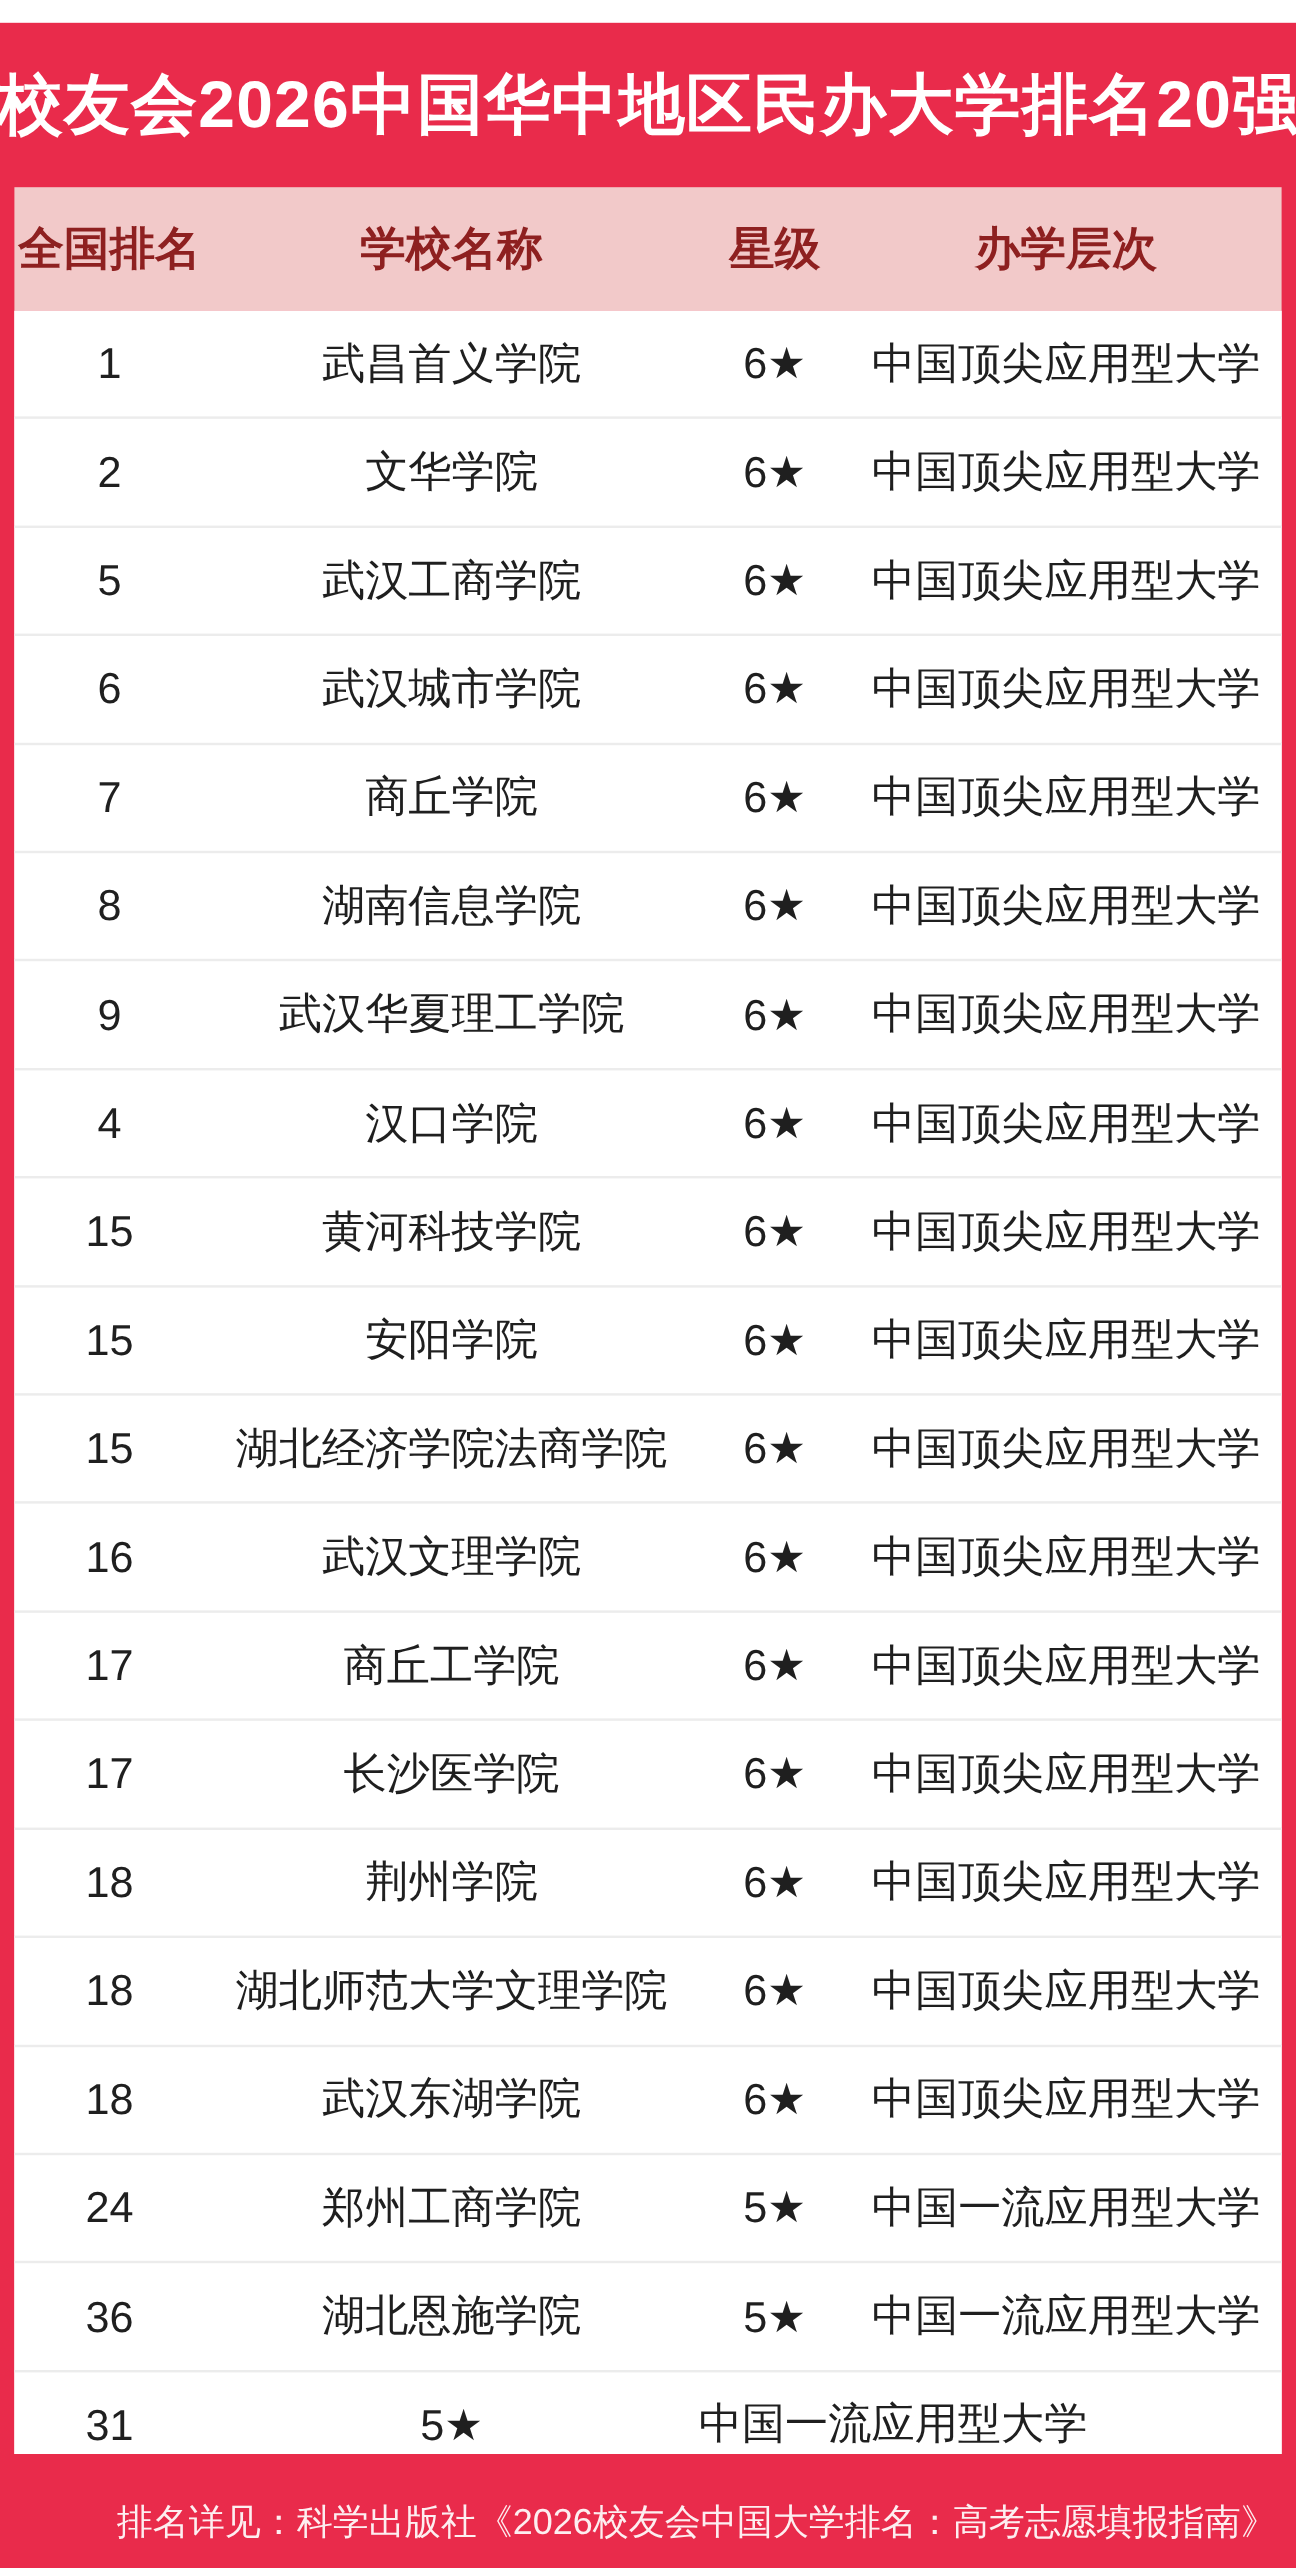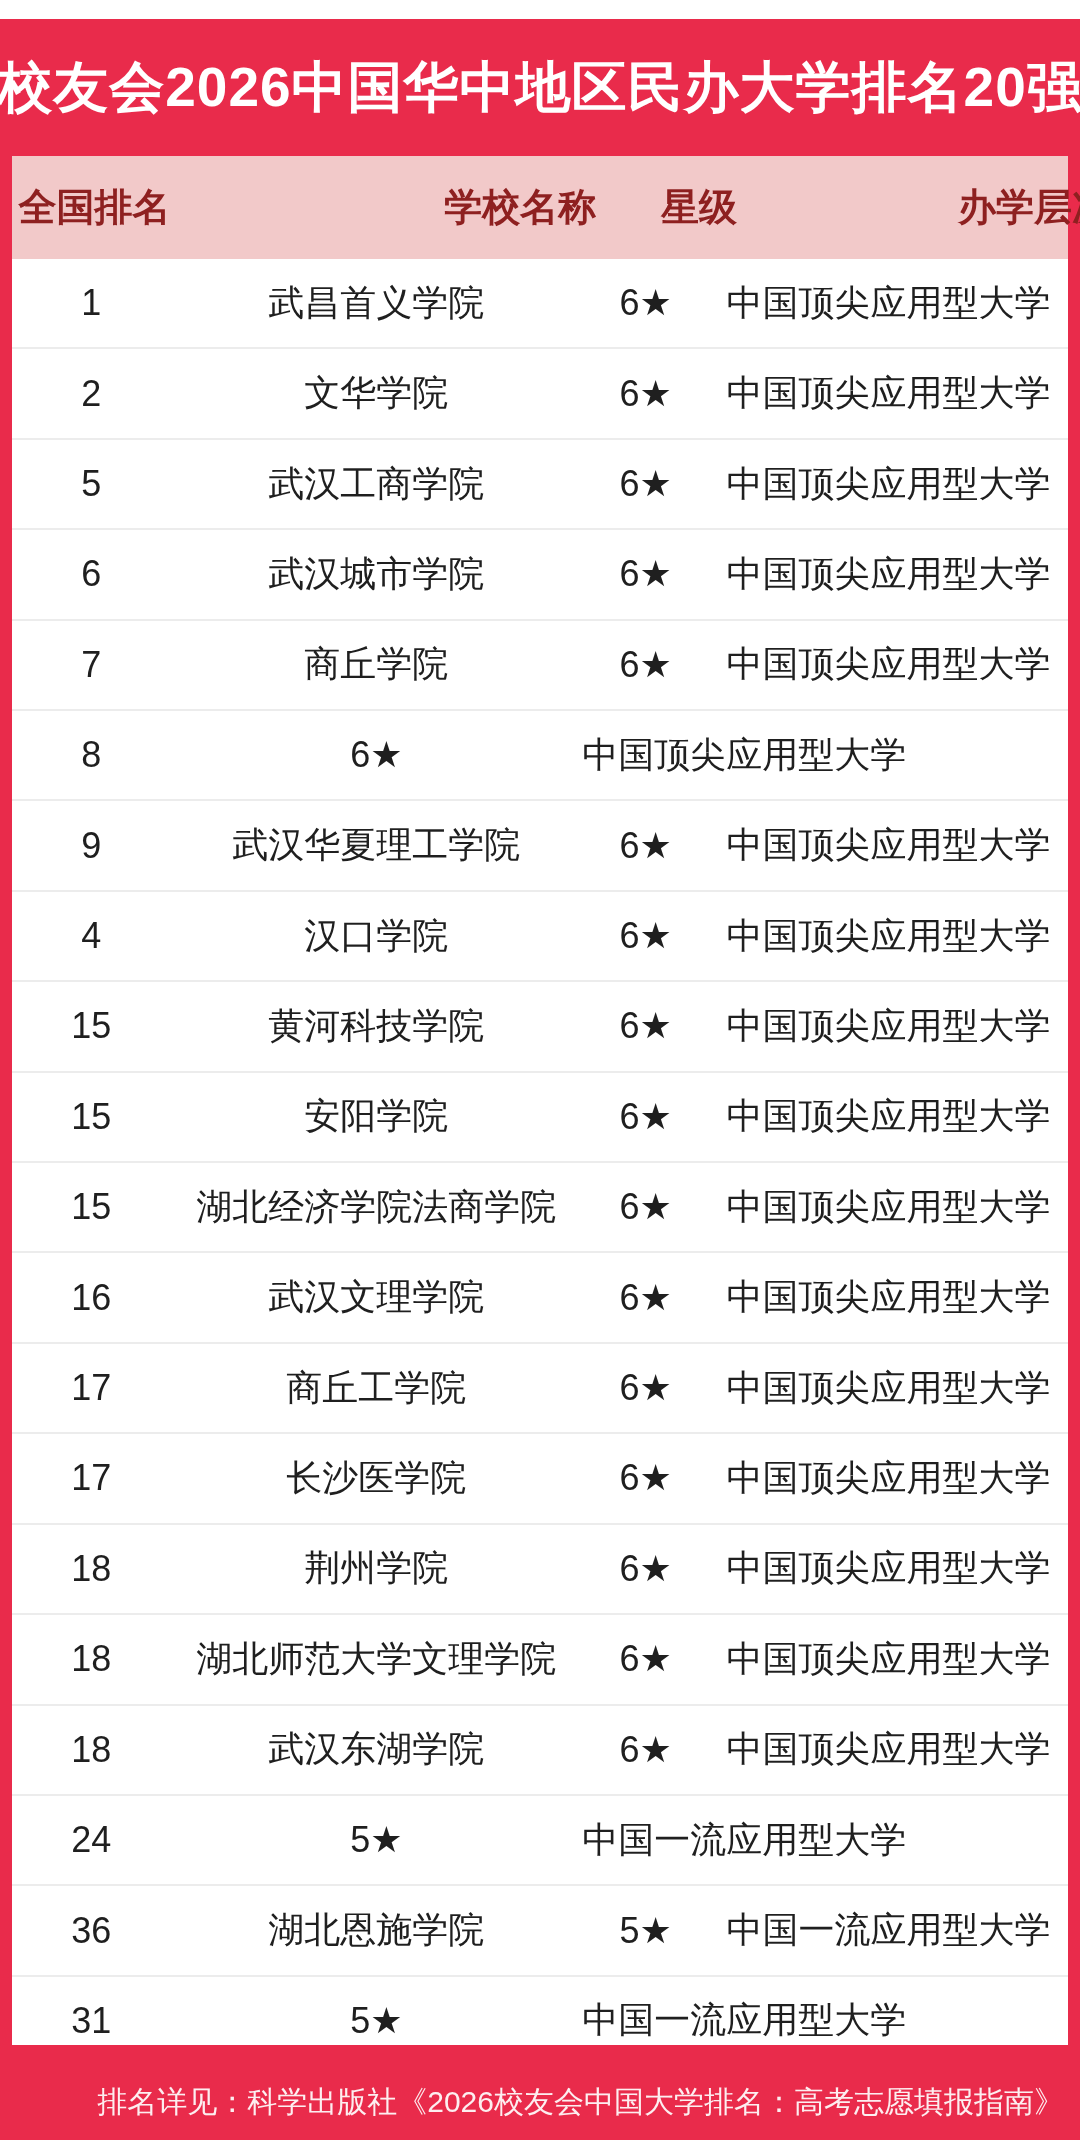--- a/index.html
+++ b/index.html
@@ -23,21 +23,21 @@
     display:flex;align-items:center;justify-content:center;
   }
   .banner .title{
     color:var(--title-text);font-size:55px;font-weight:bold;
     letter-spacing:1px;white-space:nowrap;
   }
   .thead{
     position:absolute;top:137px;left:12px;right:12px;height:103px;
     background:var(--header-bg);
     display:grid;grid-template-columns:15% 39% 12% 34%;
-    align-items:center;text-align:right;gap:14px;
+    align-items:center;text-align:center;
   }
   .thead .hcell{
     color:var(--header-text);font-size:38px;font-weight:bold;white-space:nowrap;
   }
   .tbody{
     position:absolute;top:240px;left:12px;right:12px;height:1806px;
     background:var(--row-bg);
     display:flex;flex-direction:column;
   }
   .row{
@@ -99,20 +99,21 @@
         <div class="cell">中国顶尖应用型大学</div>
       </div>
       <div class="row">
         <div class="cell">7</div>
         <div class="cell">商丘学院</div>
         <div class="cell">6★</div>
         <div class="cell">中国顶尖应用型大学</div>
       </div>
       <div class="row">
         <div class="cell">8</div>
+        <div class="cell">湖南信息学院</div>
         <div class="cell">6★</div>
         <div class="cell">中国顶尖应用型大学</div>
       </div>
       <div class="row">
         <div class="cell">9</div>
         <div class="cell">武汉华夏理工学院</div>
         <div class="cell">6★</div>
         <div class="cell">中国顶尖应用型大学</div>
       </div>
       <div class="row">
@@ -170,20 +171,21 @@
         <div class="cell">中国顶尖应用型大学</div>
       </div>
       <div class="row">
         <div class="cell">18</div>
         <div class="cell">武汉东湖学院</div>
         <div class="cell">6★</div>
         <div class="cell">中国顶尖应用型大学</div>
       </div>
       <div class="row">
         <div class="cell">24</div>
+        <div class="cell">郑州工商学院</div>
         <div class="cell">5★</div>
         <div class="cell">中国一流应用型大学</div>
       </div>
       <div class="row">
         <div class="cell">36</div>
         <div class="cell">湖北恩施学院</div>
         <div class="cell">5★</div>
         <div class="cell">中国一流应用型大学</div>
       </div>
       <div class="row">

